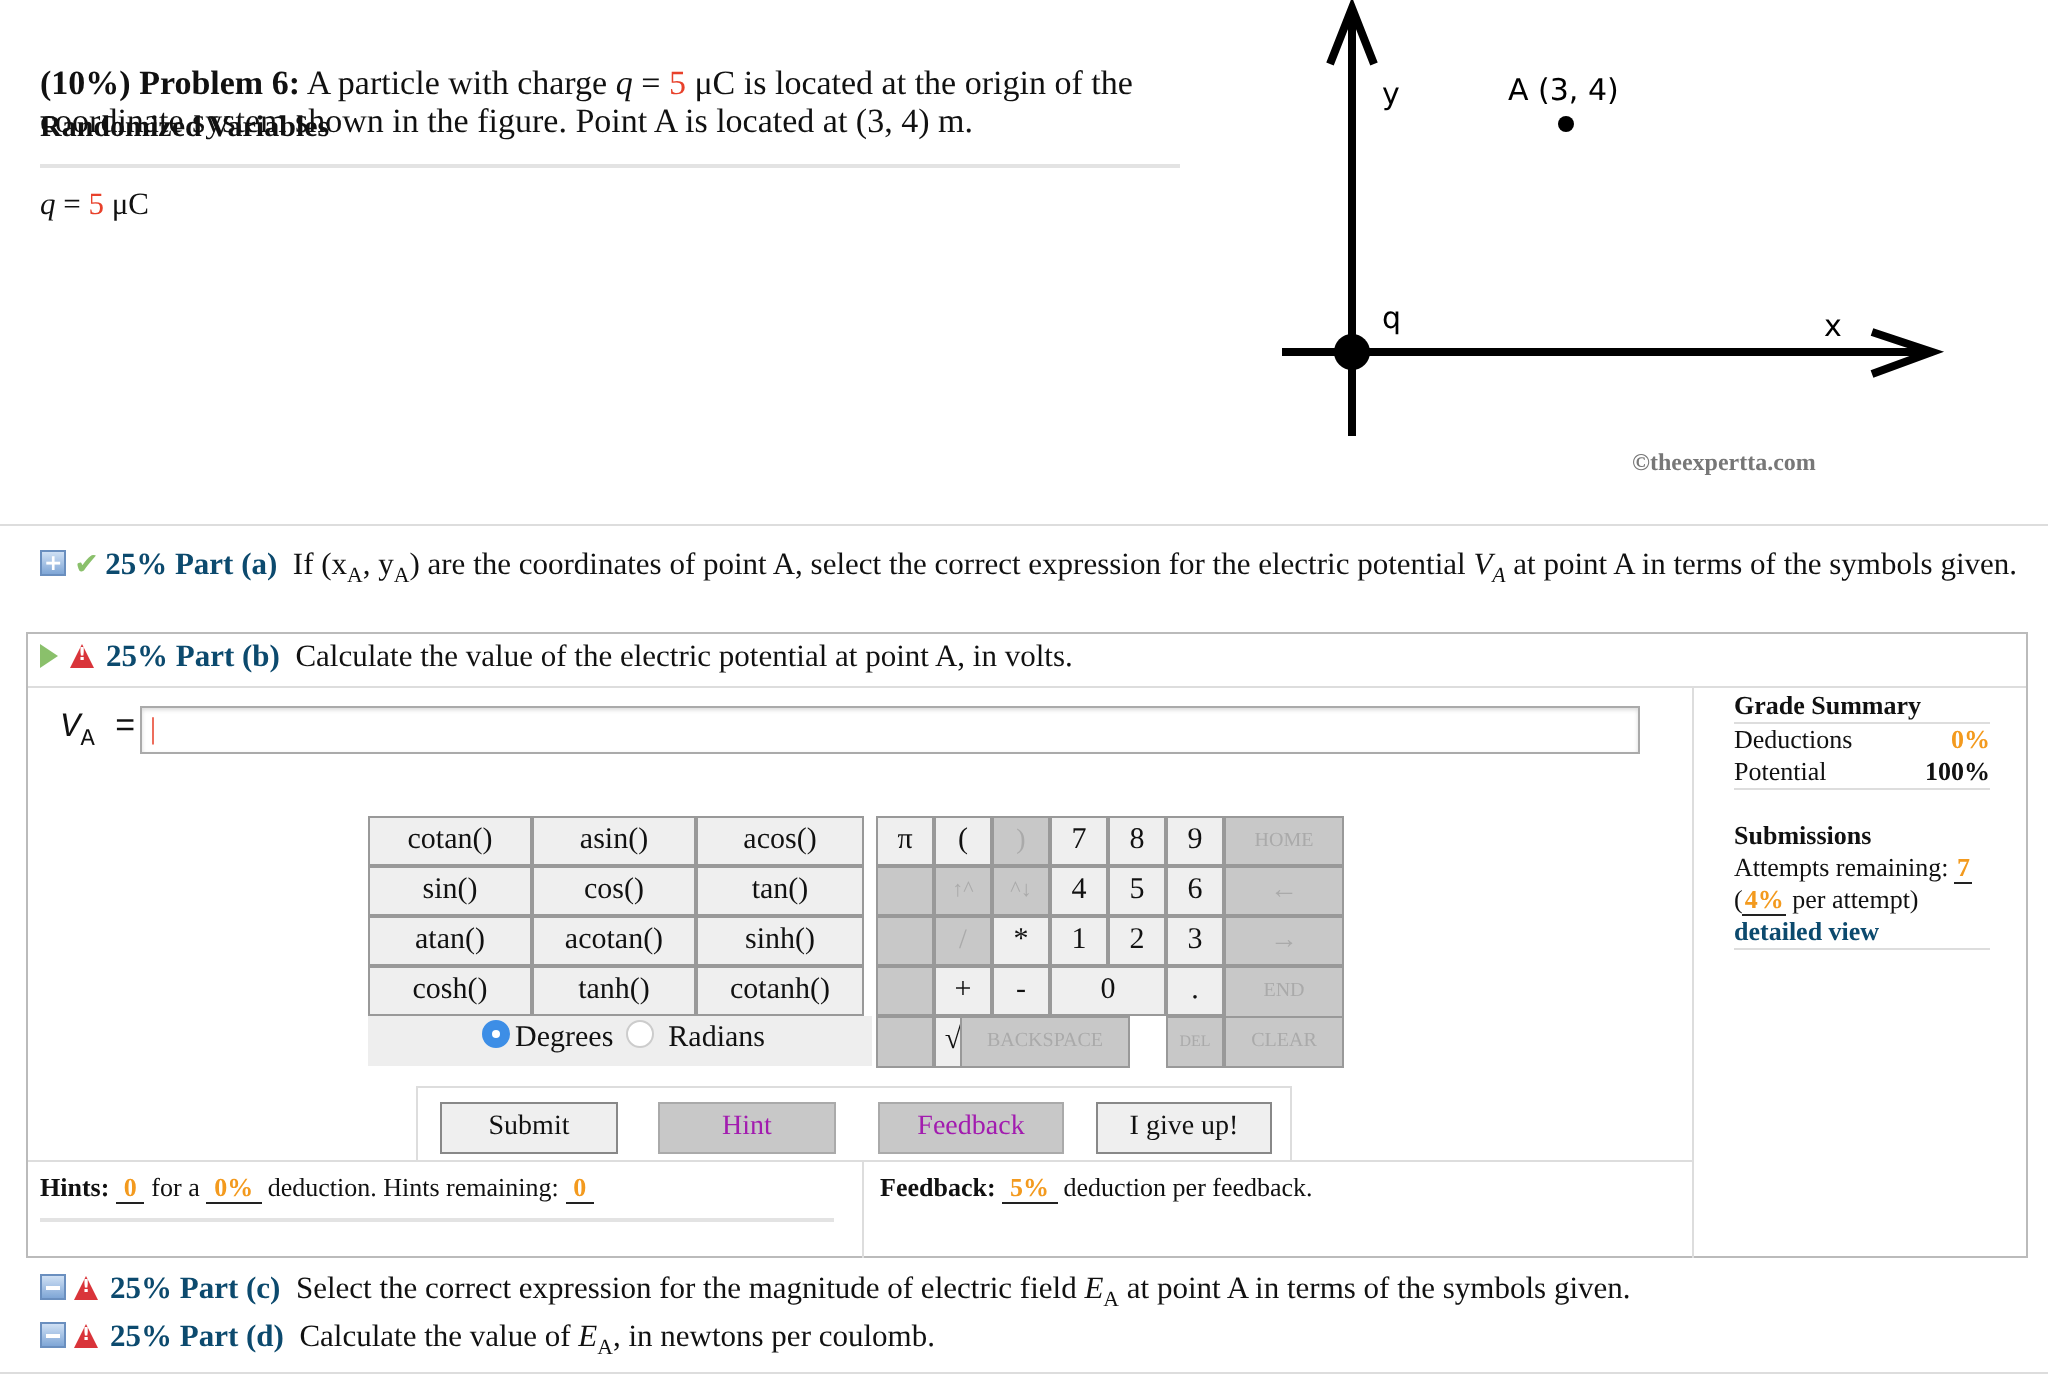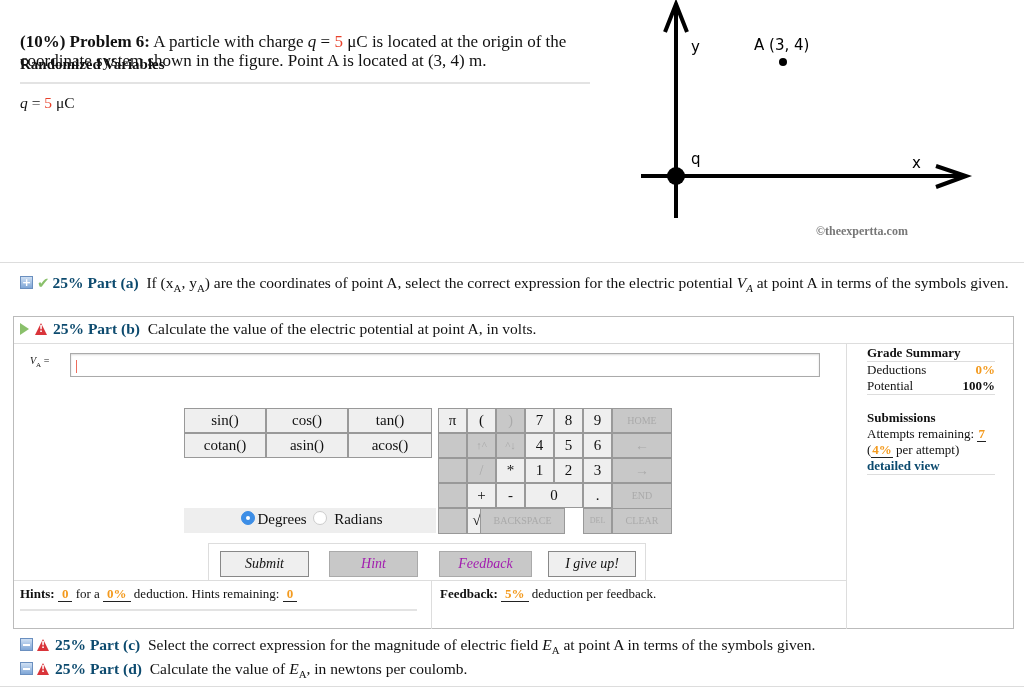--- a/index.html
+++ b/index.html
@@ -22,41 +22,41 @@
   .icon-sq.minus::after{content:"";position:absolute;left:2px;top:5px;width:7px;height:2px;background:#fff;}
   .check{color:#8ac06b;font-size:15px;margin-right:3px;font-family:"DejaVu Sans",sans-serif;}
   .warn{display:inline-block;width:0;height:0;border-left:6px solid transparent;border-right:6px solid transparent;border-bottom:12px solid #d9343a;position:relative;vertical-align:-1px;margin-right:6px;}
   .warn::after{content:"!";position:absolute;left:-2px;top:1px;color:#fff;font-size:9px;font-weight:bold;font-family:"DejaVu Sans",sans-serif;}
   .play{display:inline-block;width:0;height:0;border-top:6px solid transparent;border-bottom:6px solid transparent;border-left:9px solid #8ac06b;vertical-align:-1px;margin-right:6px;}
   #part-b-box{left:13px;top:316px;width:1001px;height:313px;border:1px solid #bbb;box-sizing:border-box;}
   #part-b-head{left:20px;top:320px;font-size:15.5px;}
   #part-b-headline{left:14px;top:343px;width:999px;height:1px;background:#ddd;}
   #right-col-line{left:846px;top:343px;width:1px;height:286px;background:#ddd;}
   #left-bottom-line{left:14px;top:580px;width:832px;height:1px;background:#ddd;}
-  #va-label{left:30px;top:355px;font-style:italic;font-size:10px;}
+  #va-label{left:30px;top:355px;font-style:italic;font-size:17px;font-family:Liberation Mono, monospace;}
   #answer-input{left:70px;top:353px;width:750px;height:24px;border:1px solid #aaa;box-shadow:inset 0 1px 2px rgba(0,0,0,.15);box-sizing:border-box;font-family:"Liberation Serif",serif;font-size:15px;padding:2px 4px;color:#e8412b;outline:none;}
   #grade{left:867px;top:345px;width:128px;font-size:13px;line-height:16px;}
   .gs-title{font-weight:bold;border-bottom:1px solid #ddd;}
   .gs-row{display:flex;justify-content:space-between;}
   .gs-sep{border-bottom:1px solid #ddd;}
   #submissions{left:867px;top:410px;width:128px;font-size:13px;line-height:16px;}
   #keypad-left{left:184px;top:408px;width:252px;}
   .fkey{display:inline-block;box-sizing:border-box;height:25px;border:1px solid #999;background:#efefef;text-align:center;line-height:23px;font-size:15px;vertical-align:top;cursor:pointer;}
   .fkey.w1{width:82px;} .fkey.w2{width:82px;} .fkey.w3{width:84px;}
   .krow{height:25px;}
   #deg-row{left:184px;top:508px;width:252px;height:25px;background:#eee;text-align:center;font-size:15px;line-height:22px;}
   .radio{display:inline-block;width:12px;height:12px;border-radius:50%;border:1px solid #ccc;background:#fff;vertical-align:-1px;margin:0 3px;}
   .radio.on{background:#3d8ee6;border-color:#3d8ee6;box-shadow:inset 0 0 0 3px #3d8ee6;}
   .radio.on::after{content:"";display:block;width:4px;height:4px;border-radius:50%;background:#fff;margin:4px;}
   #keypad-right{left:438px;top:408px;width:234px;height:126px;}
   .k{position:absolute;box-sizing:border-box;border:1px solid #999;text-align:center;line-height:23px;font-size:15px;background:#efefef;cursor:pointer;}
   .k.dis{background:#c8c8c8;color:#aaa;font-size:10px;}
   .k.dis.big{font-size:14px;}
   #btn-row-box{left:208px;top:543px;width:438px;height:38px;border:1px solid #ddd;border-bottom:none;box-sizing:border-box;}
-  .btn{position:absolute;top:551px;height:26px;box-sizing:border-box;border:1px solid #888;background:#efefef;font-family:"Liberation Serif",serif;font-size:14px;text-align:center;line-height:24px;cursor:pointer;font-style:italic;}
+  .btn{position:absolute;top:551px;height:26px;box-sizing:border-box;border:1px solid #888;background:#efefef;font-family:"Liberation Serif",serif;font-size:14px;text-align:center;line-height:24px;cursor:pointer;}
   .btn.dis{background:#c8c8c8;color:#a21caf;border-color:#aaa;}
   #hints{left:20px;top:586px;font-size:13px;}
   #hints-line{left:20px;top:609px;width:397px;height:2px;background:#e3e3e3;}
   #mid-col-line{left:431px;top:581px;width:1px;height:48px;background:#ddd;}
   #feedback{left:440px;top:586px;font-size:13px;}
   #part-c{left:20px;top:636px;font-size:15.5px;}
   #part-d{left:20px;top:660px;font-size:15.5px;}
   #bottom-line{left:0;top:686px;width:1024px;height:1px;background:#ddd;}
   sub{font-size:70%;}
 </style>
@@ -129,22 +129,24 @@
   </div>
 </div>
 <div id="submissions" class="abs">
   <div style="font-weight:bold">Submissions</div>
   <div><span>Attempts remaining: </span><span class="orange u" style="padding:0 1px">7</span></div>
   <div><span>(</span><span class="orange u" style="padding:0 1px">4%</span><span> per attempt)</span></div>
   <div class="teal gs-sep" style="cursor:pointer">detailed view</div>
 </div>
 
 <div id="keypad-left" class="abs">
+  <div class="krow"><span class="fkey w1">cotan()</span><span class="fkey w2">asin()</span><span class="fkey w3">acos()</span></div>
   <div class="krow"><span class="fkey w1">sin()</span><span class="fkey w2">cos()</span><span class="fkey w3">tan()</span></div>
-  <div class="krow"><span class="fkey w1">cotan()</span><span class="fkey w2">asin()</span><span class="fkey w3">acos()</span></div>
+  <div class="krow"><span class="fkey w1">atan()</span><span class="fkey w2">acotan()</span><span class="fkey w3">sinh()</span></div>
+  <div class="krow"><span class="fkey w1">cosh()</span><span class="fkey w2">tanh()</span><span class="fkey w3">cotanh()</span></div>
 </div>
 <div id="deg-row" class="abs">
   <span class="radio on"></span><span>Degrees</span>
   <span class="radio"></span> <span>Radians</span>
 </div>
 
 <div id="keypad-right" class="abs">
 
   <div class="k" style="left:0;top:0;width:29px;height:25px;">π</div>
   <div class="k" style="left:29px;top:0;width:29px;height:25px;">(</div>

